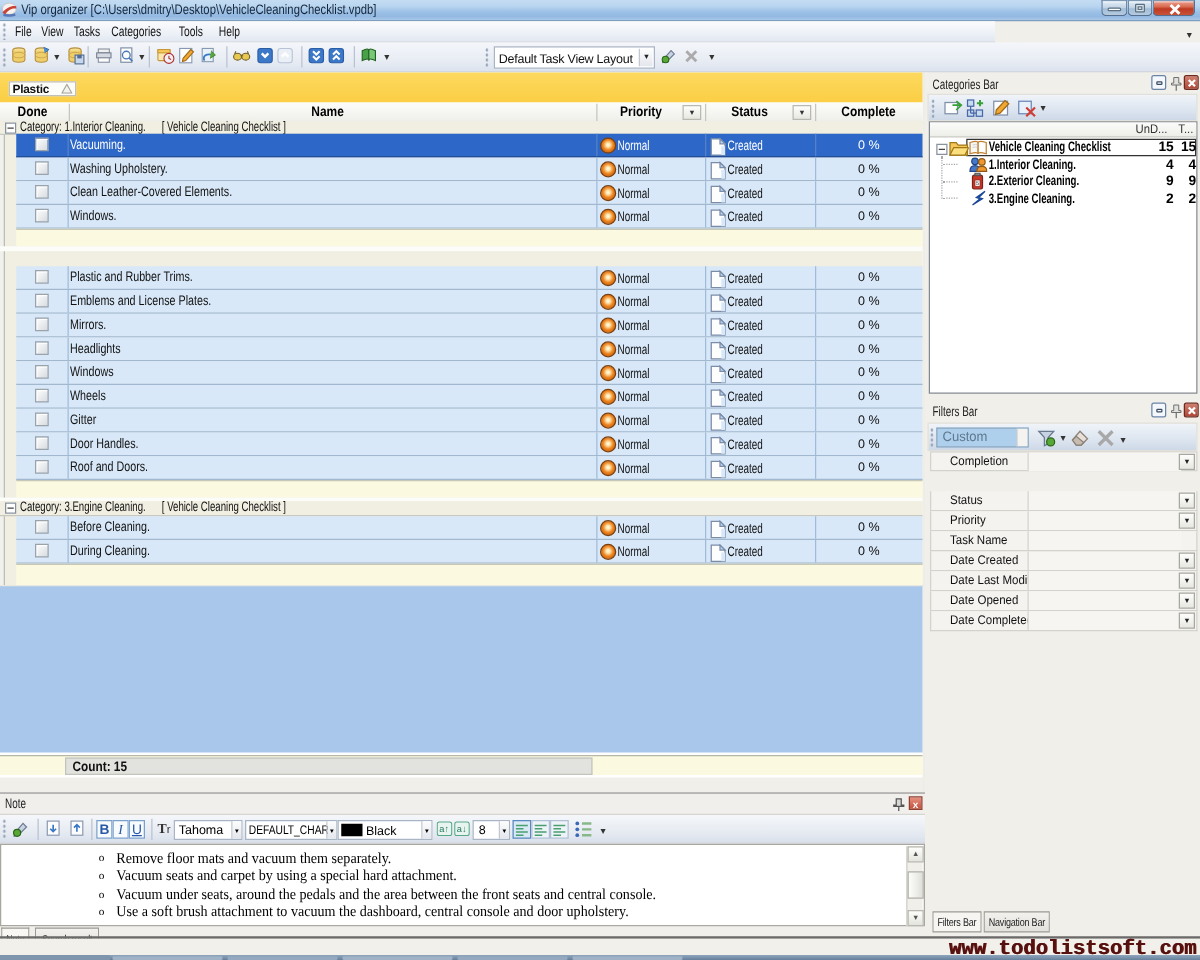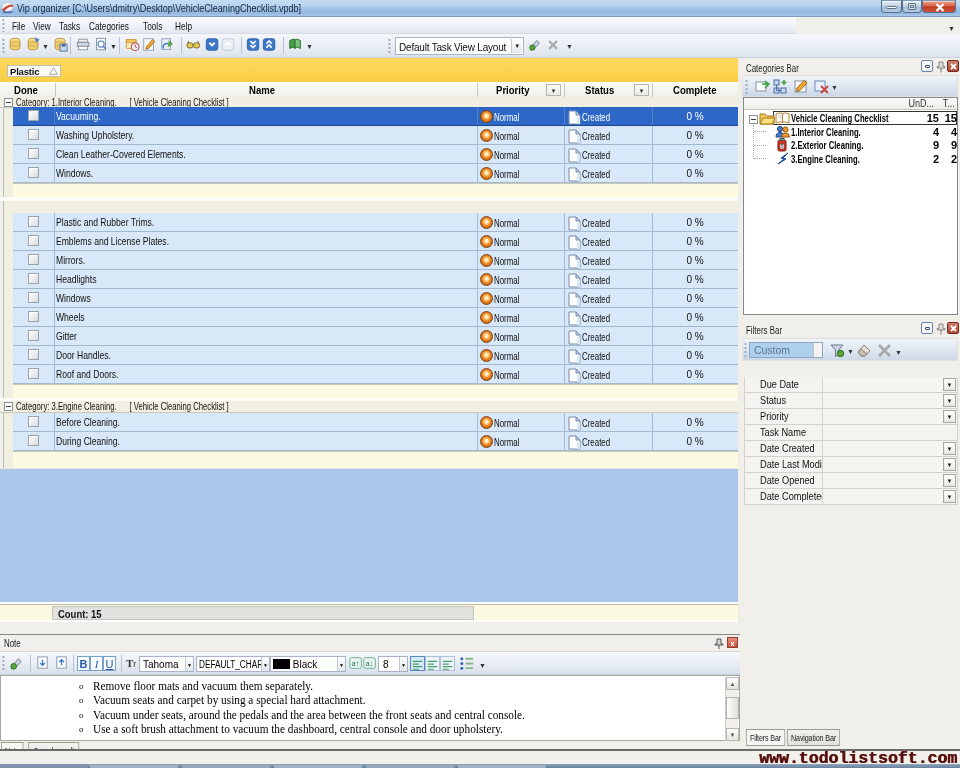--- a/index.html
+++ b/index.html
@@ -810,22 +810,22 @@
           <path d="M2 10 L8 3 L14 9 L9 14 L5 14 Z" fill="#E8E0D8" stroke="#8A8078"></path>
           <path d="M2 10 L5 7 L11 12 L9 14 L5 14 Z" fill="#C8BCB0" stroke="#8A8078"></path>
         </svg>
 <svg class="abs" style="left:133px;top:3px" width="17" height="17" viewBox="0 0 17 17">
           <path d="M3 3 L14 14 M14 3 L3 14" stroke="#A8A8A8" stroke-width="2.6"></path>
         </svg>
 <div class="drop" style="left:152px;top:10px">▼</div>
 </div>
 </div>
 <div class="abs" style="left:0;top:0;width:220px"></div>
-<div class="frow" style="top:319px;">
-      <div class="flabel">Due Date</div>
+<div class="frow" style="top:303px;border-top:1px solid #D4D2CC;">
+      <div class="flabel">Completion</div>
       <div class="fval"></div>
       <div class="fdrop">▼</div>
     </div>
 <div class="frow" style="top:335px;">
       <div class="flabel">Status</div>
       <div class="fval"></div>
       <div class="fdrop">▼</div>
     </div>
 <div class="frow" style="top:351px;">
       <div class="flabel">Priority</div>

